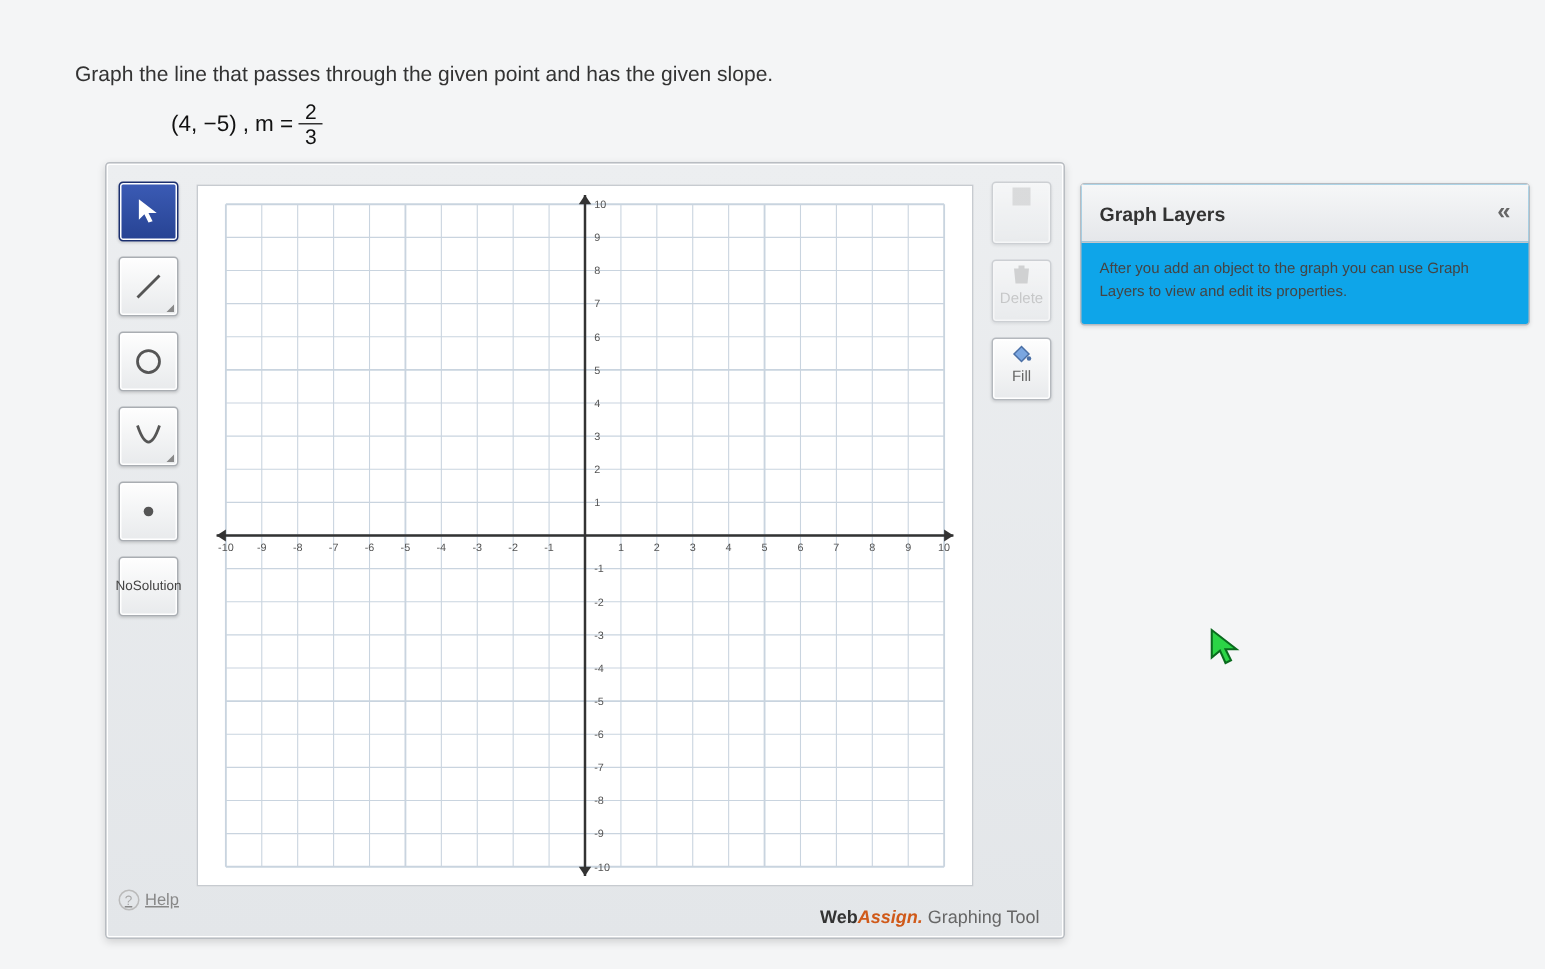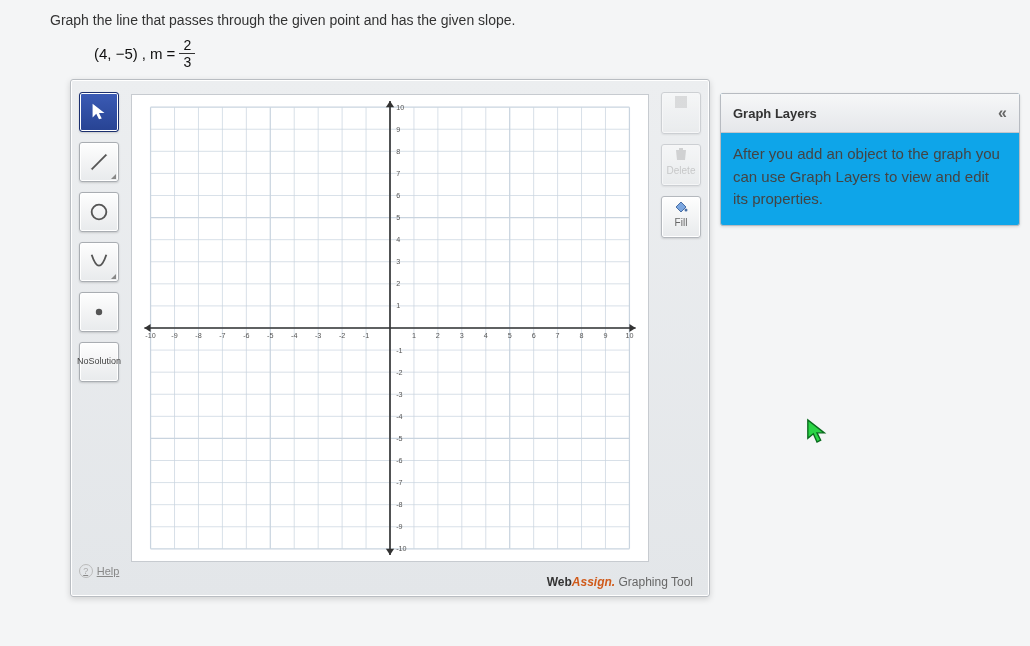--- a/index.html
+++ b/index.html
@@ -6,22 +6,22 @@
 body {
   font-family: Arial, Helvetica, sans-serif;
   background: #f4f5f6;
   color: #333;
   width: 1030px;
   height: 646px;
   overflow: hidden;
   position: relative;
 }
 .problem-area { padding: 12px 40px 0 50px; }
-.question { font-size: 14px; color: #333; margin-bottom: 10px; }
-.equation { font-size: 15px; color: #111; margin-left: 44px; display:flex; align-items:center; gap:4px; }
+.question { font-size: 14px; color: #333; margin-bottom: 10px; margin-top: 29px; }
+.equation { font-size: 15px; color: #111; margin-left: 64px; display:flex; align-items:center; gap:4px; }
 .fraction { display:inline-flex; flex-direction:column; align-items:center; font-size:14px; line-height:1; }
 .fraction .num { border-bottom:1px solid #333; padding:0 4px 1px; }
 .fraction .den { padding-top:1px; }
 
 .tool-wrap {
   position: relative;
   margin: 10px 0 0 70px;
   display:flex;
   align-items:flex-start;
 }
@@ -107,21 +107,21 @@
   background:#0ea5e9;
 }
 .layers-header {
   background:linear-gradient(#f6f7f8,#e5e7ea);
   border-bottom:1px solid #c3c6cb;
   padding:10px 12px;
   display:flex; align-items:center; justify-content:space-between;
   font-weight:bold; font-size:13px; color:#333;
 }
 .collapse { font-size:16px; color:#666; cursor:pointer; font-weight:bold;}
-.layers-body { padding:10px 12px 14px; font-size:15px; color:#444; line-height:1.5;}
+.layers-body { padding:10px 12px 14px; font-size:10px; color:#444; line-height:1.5;}
 
 .cursor {
   position:absolute; left:806px; top:418px; width:22px; height:26px; pointer-events:none; z-index:99;
 }
 </style>
 </head>
 <body>
 
 <div class="problem-area">
   <div class="question">Graph the line that passes through the given point and has the given slope.</div>

